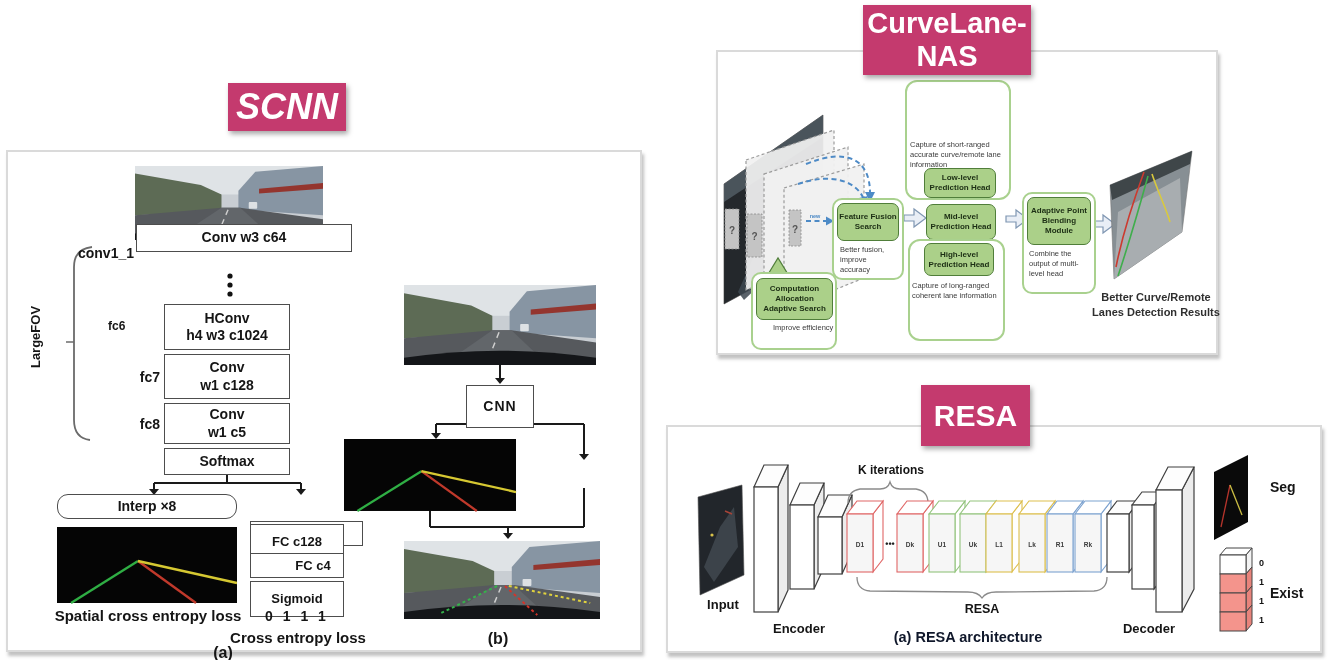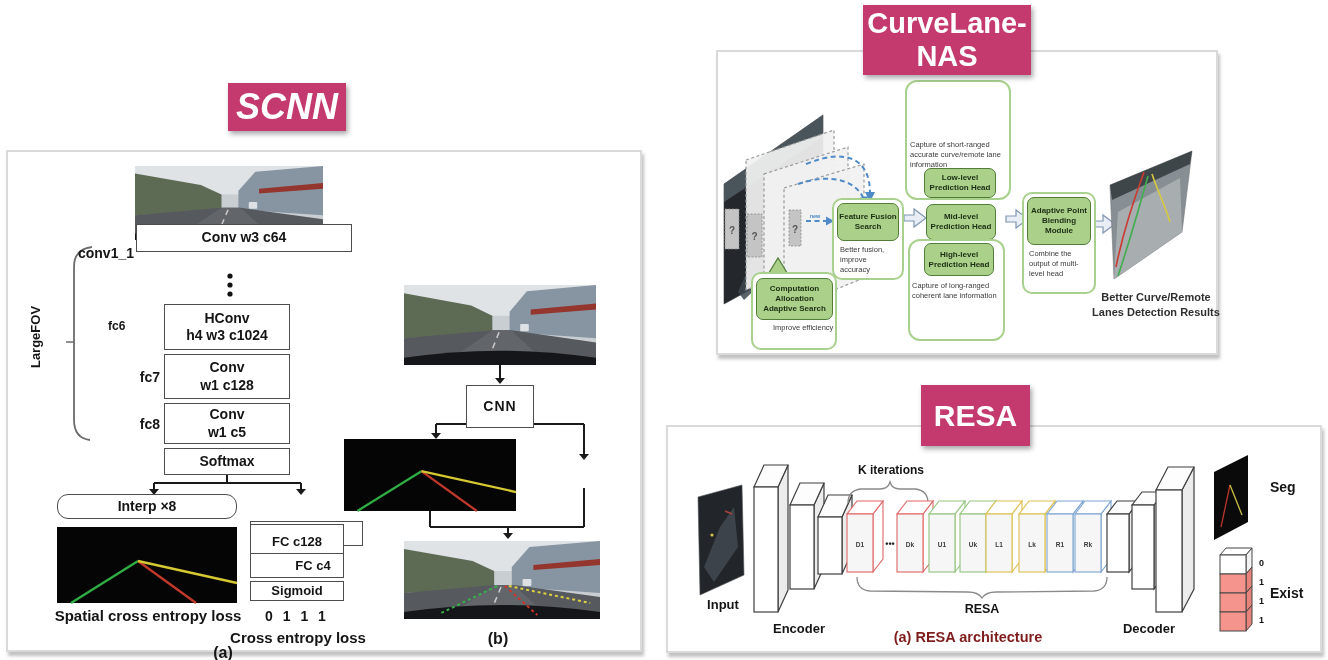--- a/index.html
+++ b/index.html
@@ -112,21 +112,21 @@
       <span>w1 c5</span>
     </div>
     <div class="sbox" style="left:156px;top:296px;width:126px;height:27px;font-size:14px;">Softmax</div>
 
     <div class="lbl" style="left:20px;top:130px;width:110px;font-size:13px;transform:rotate(-90deg);transform-origin:55px 55px;text-align:center;">LargeFOV</div>
 
     <div class="sbox" style="left:49px;top:342px;width:180px;height:25px;font-size:14px;border-radius:11px;">Interp ×8</div>
     <div class="sbox" style="left:242px;top:342px;width:113px;height:25px;font-size:12px;margin-top:27px;">AvgPool 2×2</div>
     <div class="sbox" style="left:242px;top:372px;width:94px;height:35px;font-size:13px;">FC c128</div>
     <div class="sbox" style="left:242px;top:401px;width:94px;height:25px;font-size:13px;padding-left:32px;">FC c4</div>
-    <div class="sbox" style="left:242px;top:429px;width:94px;height:20px;font-size:13px;">Sigmoid</div>
+    <div class="sbox" style="left:242px;top:429px;width:94px;height:36px;font-size:13px;">Sigmoid</div>
 
     <div class="lbl ctr" style="left:30px;top:455px;width:220px;font-size:15px;">Spatial cross entropy loss</div>
     <div class="lbl ctr" style="left:242px;top:456px;width:94px;font-size:14px;letter-spacing:3px;">0 1 1 1</div>
     <div class="lbl ctr" style="left:210px;top:477px;width:160px;font-size:15px;">Cross entropy loss</div>
     <div class="lbl ctr" style="left:195px;top:492px;width:40px;font-size:16px;">(a)</div>
 
     <div class="sbox" style="left:458px;top:233px;width:68px;height:43px;font-size:14px;letter-spacing:1px;">CNN</div>
     <div class="lbl ctr" style="left:470px;top:478px;width:40px;font-size:16px;">(b)</div>
   </div>
 
@@ -356,21 +356,21 @@
       </g>
     </svg>
 
     <div class="lbl ctr" style="left:168px;top:36px;width:110px;font-size:12px;">K iterations</div>
     <div class="lbl ctr" style="left:10px;top:170px;width:90px;font-size:13px;">Input</div>
     <div class="lbl ctr" style="left:88px;top:194px;width:86px;font-size:13px;">Encoder</div>
     <div class="lbl ctr" style="left:284px;top:175px;width:60px;font-size:12.5px;font-weight:600;">RESA</div>
     <div class="lbl ctr" style="left:436px;top:194px;width:90px;font-size:13px;">Decoder</div>
     <div class="lbl" style="left:602px;top:52px;width:44px;font-size:14px;">Seg</div>
     <div class="lbl" style="left:602px;top:158px;width:44px;font-size:14px;">Exist</div>
-    <div class="lbl ctr" style="left:150px;top:202px;width:300px;font-size:14.5px;color:#7f1d1d;">(a) RESA architecture</div>
+    <div class="lbl ctr" style="left:150px;top:202px;width:300px;font-size:14.5px;color:#0f172a;">(a) RESA architecture</div>
   </div>
 
   <div class="badge" style="left:228px;top:83px;width:118px;height:48px;font-size:36px;line-height:48px;font-style:italic;">SCNN</div>
   <div class="badge" style="left:863px;top:5px;width:168px;height:70px;font-size:29px;line-height:33px;padding-top:2px;box-sizing:border-box;">
     <div>CurveLane-</div>
     <div>NAS</div>
   </div>
   <div class="badge" style="left:921px;top:385px;width:109px;height:61px;font-size:30px;line-height:61px;">RESA</div>
 
 </div>

